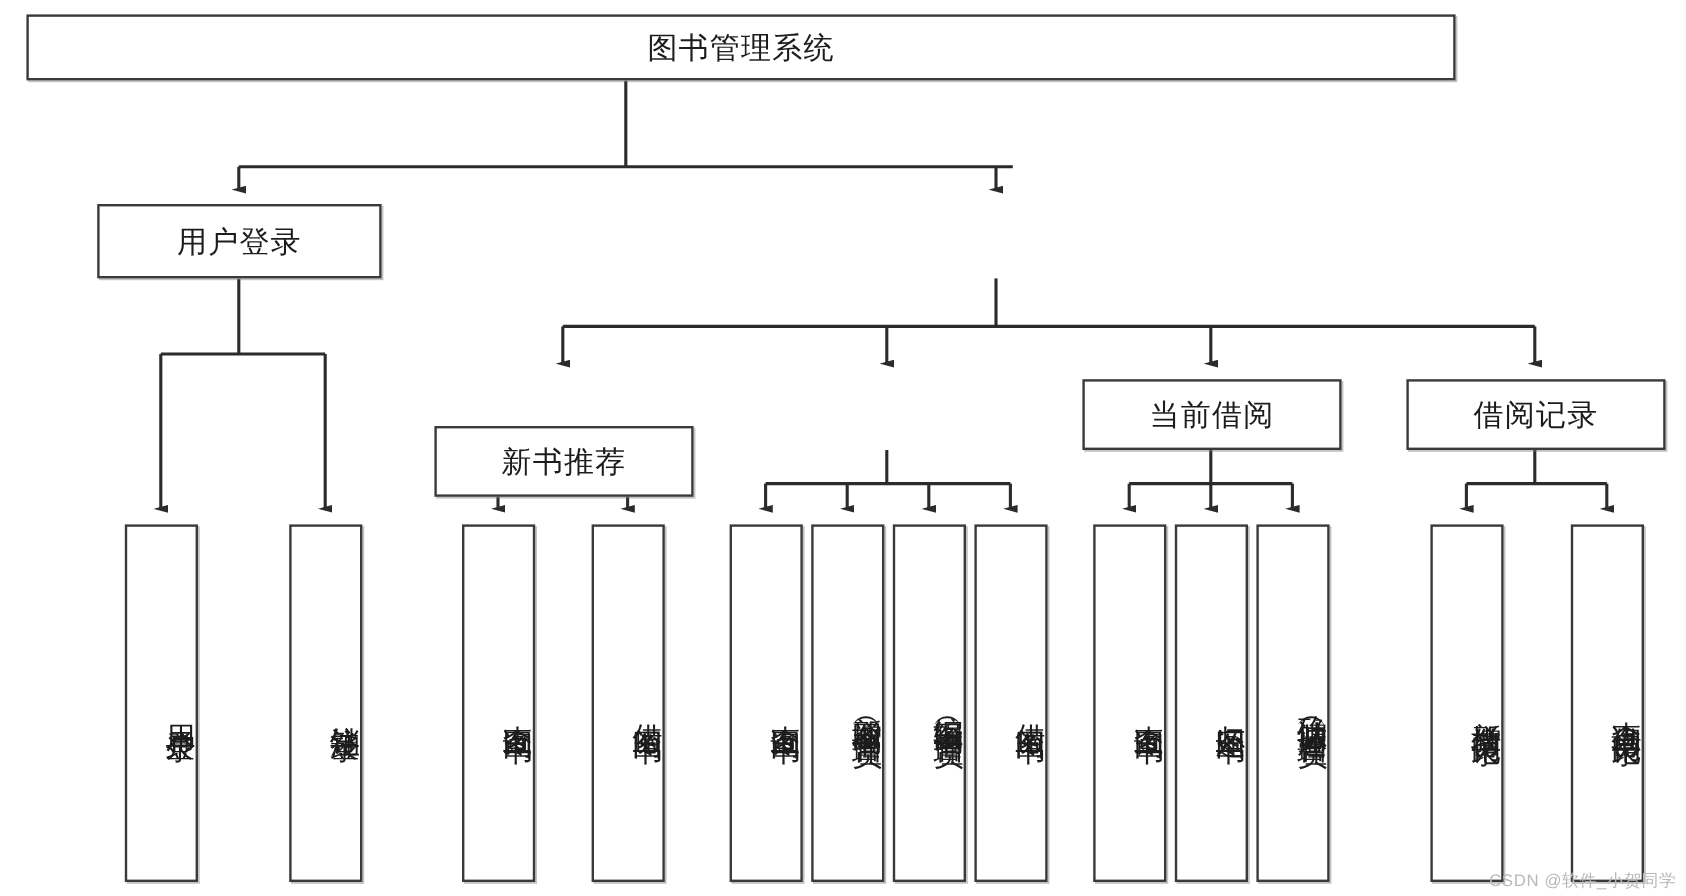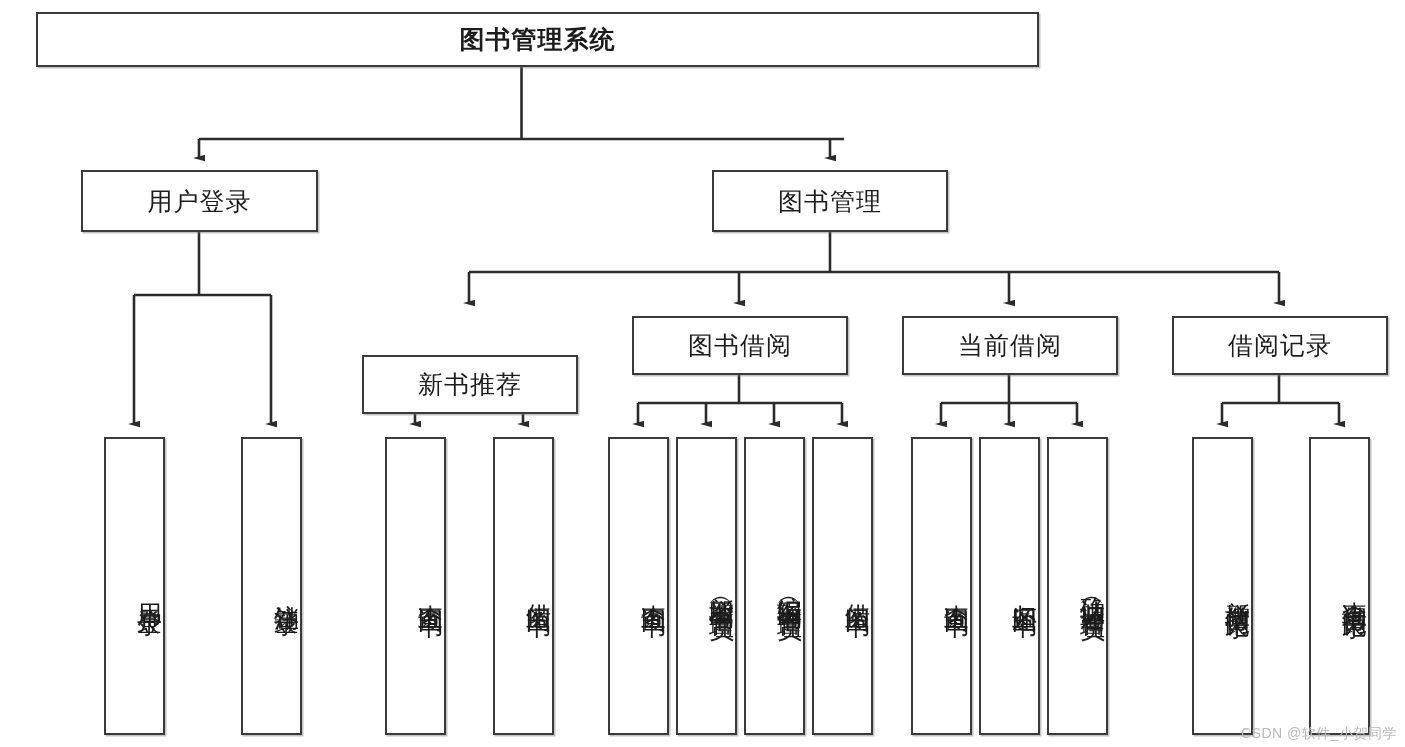--- a/index.html
+++ b/index.html
@@ -92,27 +92,25 @@
       <path d="M1009,403 L1009,424" marker-end="url(#arw)"></path>
       <path d="M1077,403 L1077,424" marker-end="url(#arw)"></path>
 
       <path d="M1279,375 L1279,403"></path>
       <path d="M1222,403 L1339,403"></path>
       <path d="M1222,403 L1222,424" marker-end="url(#arw)"></path>
       <path d="M1339,403 L1339,424" marker-end="url(#arw)"></path>
     </g>
   </svg>
 
-  <div class="node h" style="left:36px;top:12px;width:1003px;height:55px;font-weight:bold;">图书管理系统</div>
+  <div class="node h" style="left:22px;top:12px;width:1191px;height:55px;">图书管理系统</div>
 
   <div class="node h" style="left:81px;top:170px;width:237px;height:62px;">用户登录</div>
-  <div class="node h" style="left:712px;top:170px;width:236px;height:62px;">图书管理</div>
 
   <div class="node h" style="left:362px;top:316px;width:216px;height:59px;margin-top:39px;">新书推荐</div>
-  <div class="node h" style="left:632px;top:316px;width:216px;height:59px;">图书借阅</div>
   <div class="node h" style="left:902px;top:316px;width:216px;height:59px;">当前借阅</div>
   <div class="node h" style="left:1172px;top:316px;width:216px;height:59px;">借阅记录</div>
 
   <div class="node leaf" style="left:104px;top:437px;width:61px;height:298px;">用户登录</div>
   <div class="node leaf" style="left:241px;top:437px;width:61px;height:298px;">注销登录</div>
 
   <div class="node leaf" style="left:385px;top:437px;width:61px;height:298px;">查询图书</div>
   <div class="node leaf" style="left:493px;top:437px;width:61px;height:298px;">借阅图书</div>
 
   <div class="node leaf" style="left:608px;top:437px;width:61px;height:298px;">查询图书</div>

